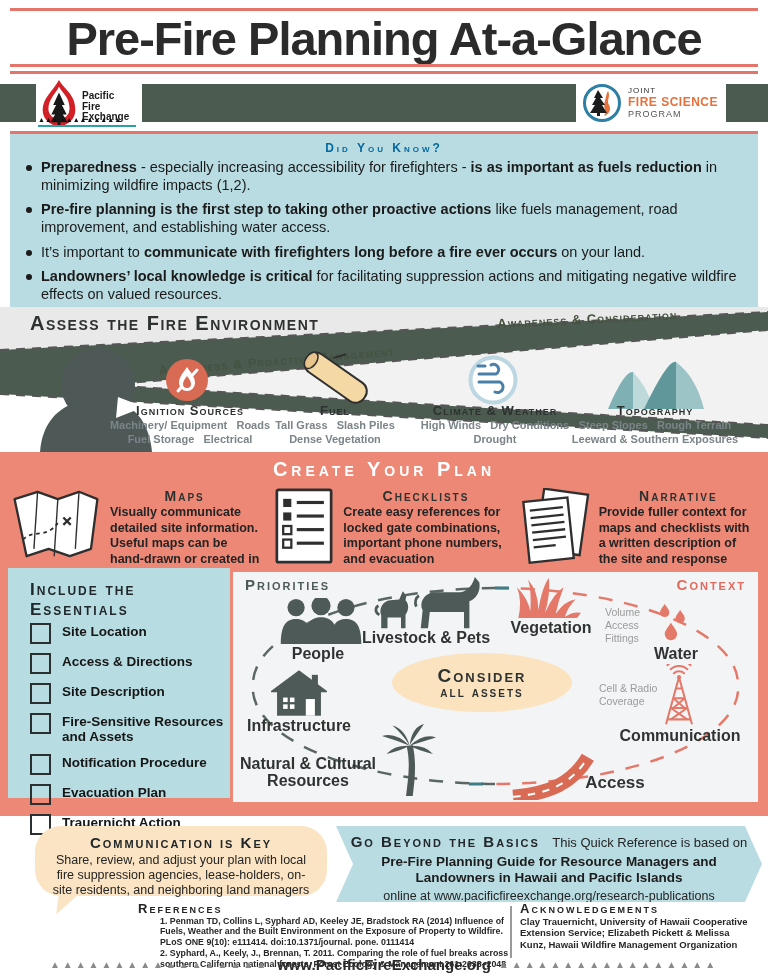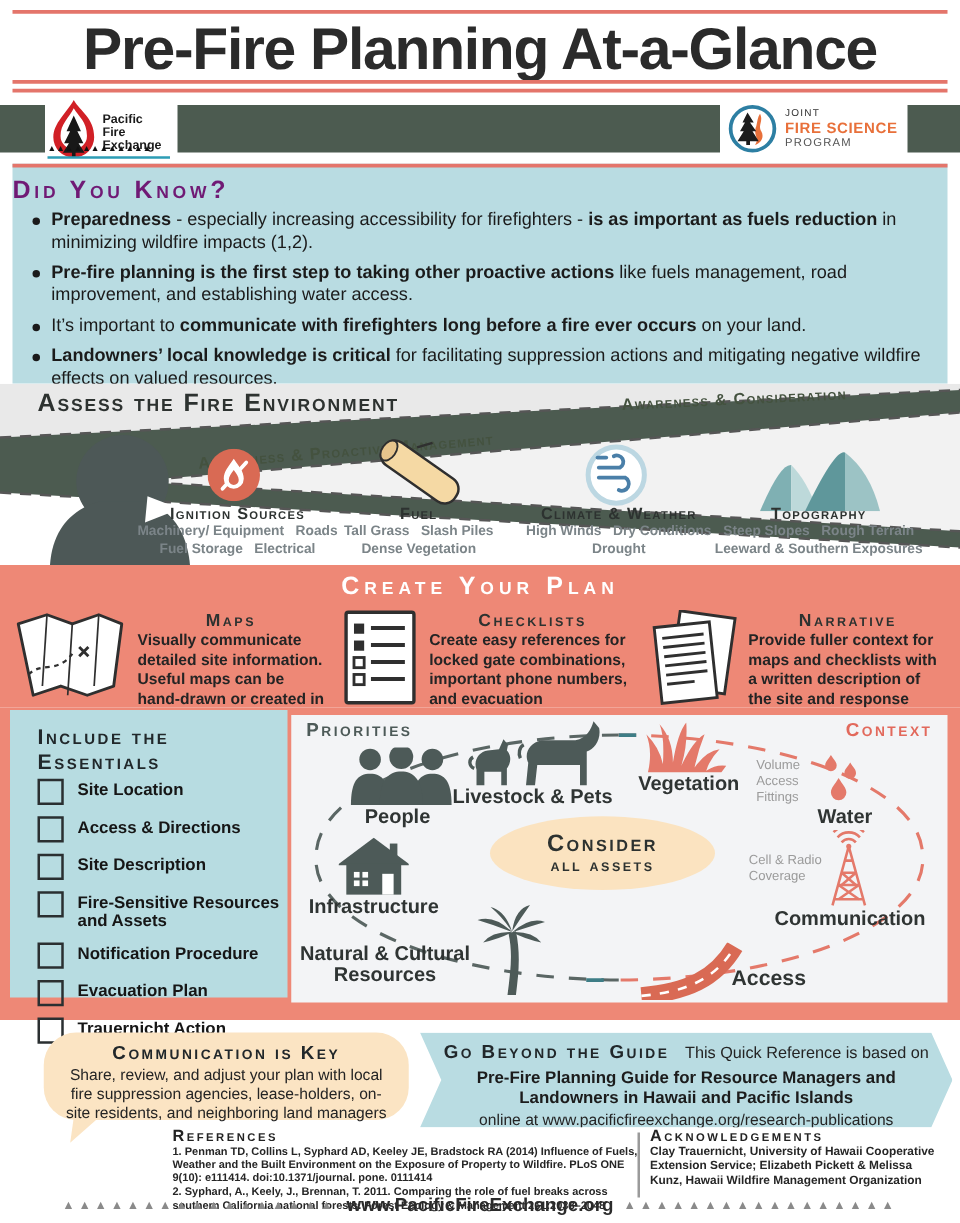--- a/index.html
+++ b/index.html
@@ -22,21 +22,21 @@
   .pfx-line{position:absolute;left:2px;top:49px;width:98px;height:2px;background:#2d9db5;}
   .jfsp-plate{position:absolute;top:80px;left:576px;width:150px;height:45px;background:#fff;
     display:flex;align-items:center;gap:6px;padding-left:6px;box-sizing:border-box;}
   .jfsp-joint{font-size:8px;color:#333;letter-spacing:1px;}
   .jfsp-fs{font-size:12px;font-weight:bold;color:#e8703a;letter-spacing:0.5px;}
   .jfsp-prog{font-size:9px;color:#555;letter-spacing:1px;}
 
   
   .dyk{position:absolute;top:131px;left:10px;width:748px;height:176px;background:#b9dce2;
        border-top:3px solid #e4756b;box-sizing:border-box;}
-  .dyk-title{width:100%;text-align:left;font-size:20px;letter-spacing:3px;color:#701a75;margin-top:7px;}
+  .dyk-title{width:100%;text-align:center;font-size:12px;letter-spacing:3px;color:#0369a1;margin-top:7px;}
   .dyk-list{margin:4px 14px 0 16px;}
   .dyk-item{display:flex;gap:9px;font-size:14.5px;color:#1b1b1b;line-height:1.22;margin-bottom:7px;}
   .dyk-dot{flex:0 0 auto;width:6px;height:6px;border-radius:50%;background:#1b1b1b;margin-top:6px;}
 
   
   .assess{position:absolute;top:307px;left:0;width:768px;height:145px;background:#fff;}
   .assess-title{position:absolute;top:5px;left:30px;font-size:20px;letter-spacing:1.5px;color:#2d3230;}
   .cone-label1{position:absolute;left:158px;top:56px;font-size:13px;letter-spacing:1px;color:#44523f;
     transform:rotate(-4.7deg);transform-origin:left top;}
   .cone-label2{position:absolute;left:497px;top:9px;font-size:13px;letter-spacing:1px;color:#44523f;
@@ -80,21 +80,21 @@
     clip-path:polygon(0% 0%,96% 0%,100% 50%,96% 100%,0% 100%,4% 50%);
     text-align:center;}
   .banner-l1{margin-top:7px;}
   .banner-h{font-size:15px;letter-spacing:2px;color:#21272a;font-variant:small-caps;font-weight:bold;}
   .banner-intro{font-size:13px;color:#242424;margin-left:8px;}
   .banner-guide{font-size:13.5px;font-weight:bold;color:#1c1c1c;line-height:1.2;margin:3px 40px 0 40px;}
   .banner-online{font-size:12.5px;color:#242424;margin-top:3px;}
   .refs-title{position:absolute;top:901px;left:138px;font-size:13px;letter-spacing:2px;color:#232323;}
   .refs-body{position:absolute;top:916px;left:138px;width:372px;font-size:8.8px;font-weight:bold;
     color:#262626;line-height:1.18;}
-  .refs-body div{margin-bottom:1px;}
+  .refs-body div{margin-bottom:1px;margin-left:22px;}
   .ack-title{position:absolute;top:901px;left:520px;font-size:13px;letter-spacing:2px;color:#232323;}
   .ack-body{position:absolute;top:916px;left:520px;width:238px;font-size:9.5px;font-weight:bold;
     color:#262626;line-height:1.2;}
   .vdiv{position:absolute;top:906px;left:510px;width:2px;height:52px;background:#9a9a9a;}
   .footer{position:absolute;top:956px;left:0;width:768px;display:flex;align-items:center;
     justify-content:center;gap:8px;}
   .footer .tris{font-size:10px;letter-spacing:3px;color:#8a8a8a;}
   .footer .url{font-size:15px;font-weight:bold;color:#2b2b2b;}
 </style>
 </head>
@@ -430,21 +430,21 @@
   </div>
 
   <div class="bubble-tail"></div>
   <div class="bubble">
     <div class="bubble-title sc">Communication is Key</div>
     <div class="bubble-text">Share, review, and adjust your plan with local fire suppression agencies,  lease-holders, on-site residents, and neighboring land managers</div>
   </div>
 
   <div class="banner">
     <div class="banner-l1">
-      <span class="banner-h">Go Beyond the Guide</span>
+      <span class="banner-h">Go Beyond the Basics</span>
       <span class="banner-intro">This Quick Reference is based on</span>
     </div>
     <div class="banner-guide">Pre-Fire Planning Guide for Resource Managers and Landowners in Hawaii and Pacific Islands</div>
     <div class="banner-online">online at www.pacificfireexchange.org/research-publications</div>
   </div>
 
   <div class="refs-title sc">References</div>
   <div class="refs-body">
     <div>1. Penman TD, Collins L, Syphard AD, Keeley JE, Bradstock RA (2014) Influence of Fuels, Weather and the Built Environment on the Exposure of Property to Wildfire. PLoS ONE 9(10): e111414. doi:10.1371/journal. pone. 0111414</div>
     <div>2. Syphard, A., Keely, J., Brennan, T. 2011. Comparing the role of fuel breaks across southern California national forests. Forest Ecology &amp; Management 261:2038–2048</div>

